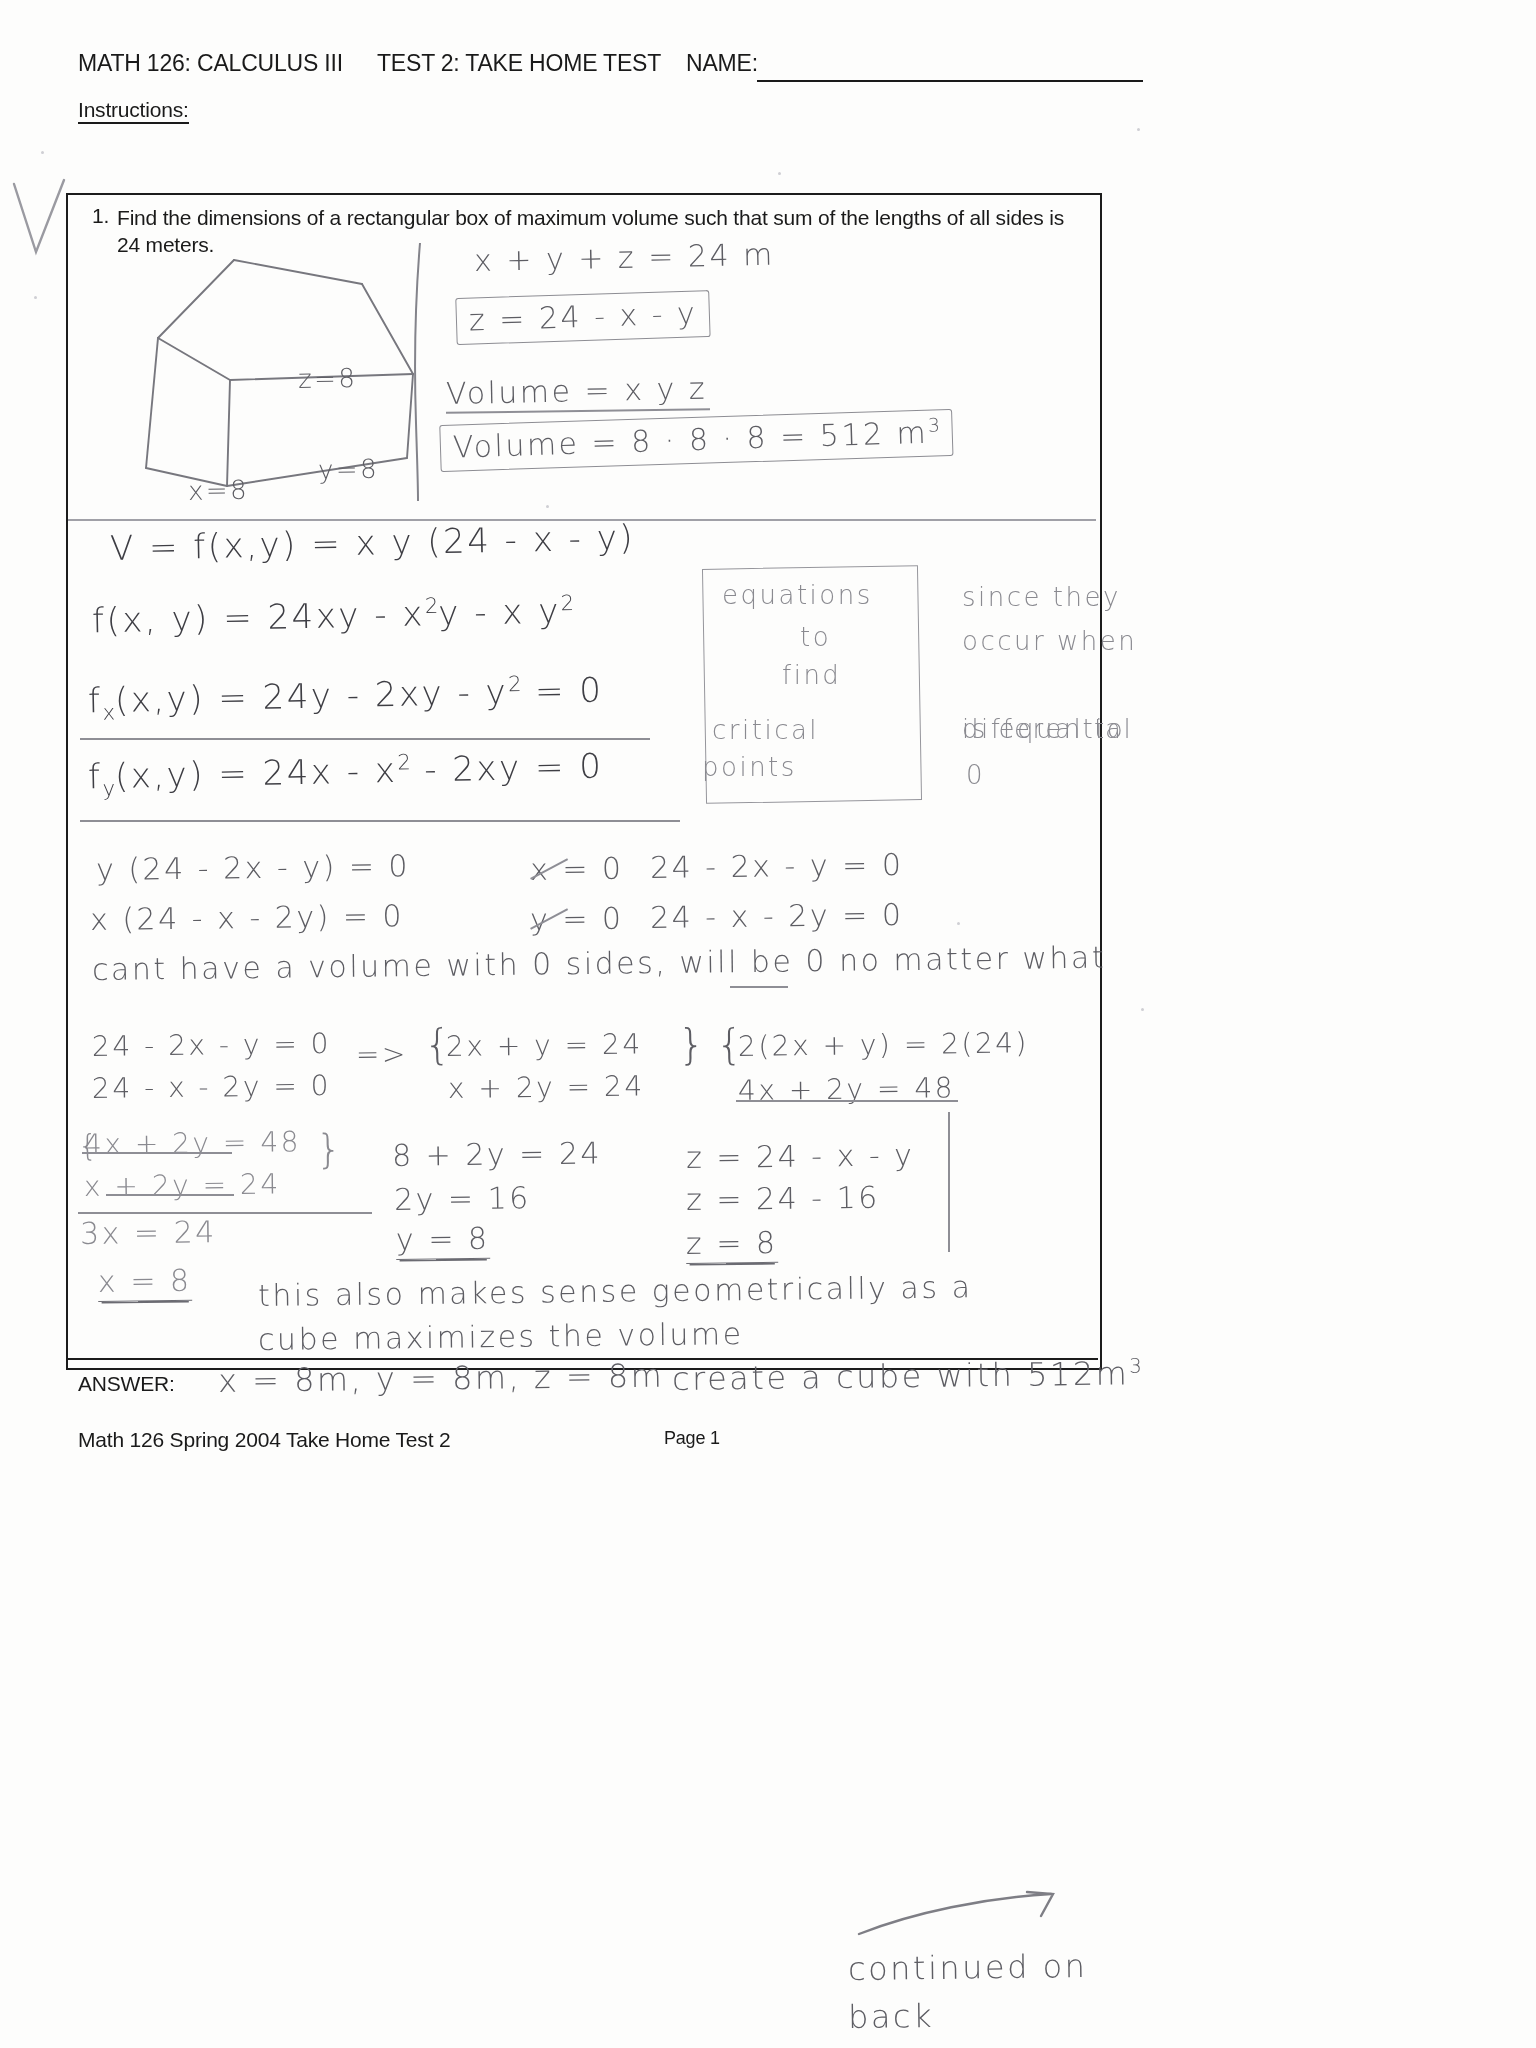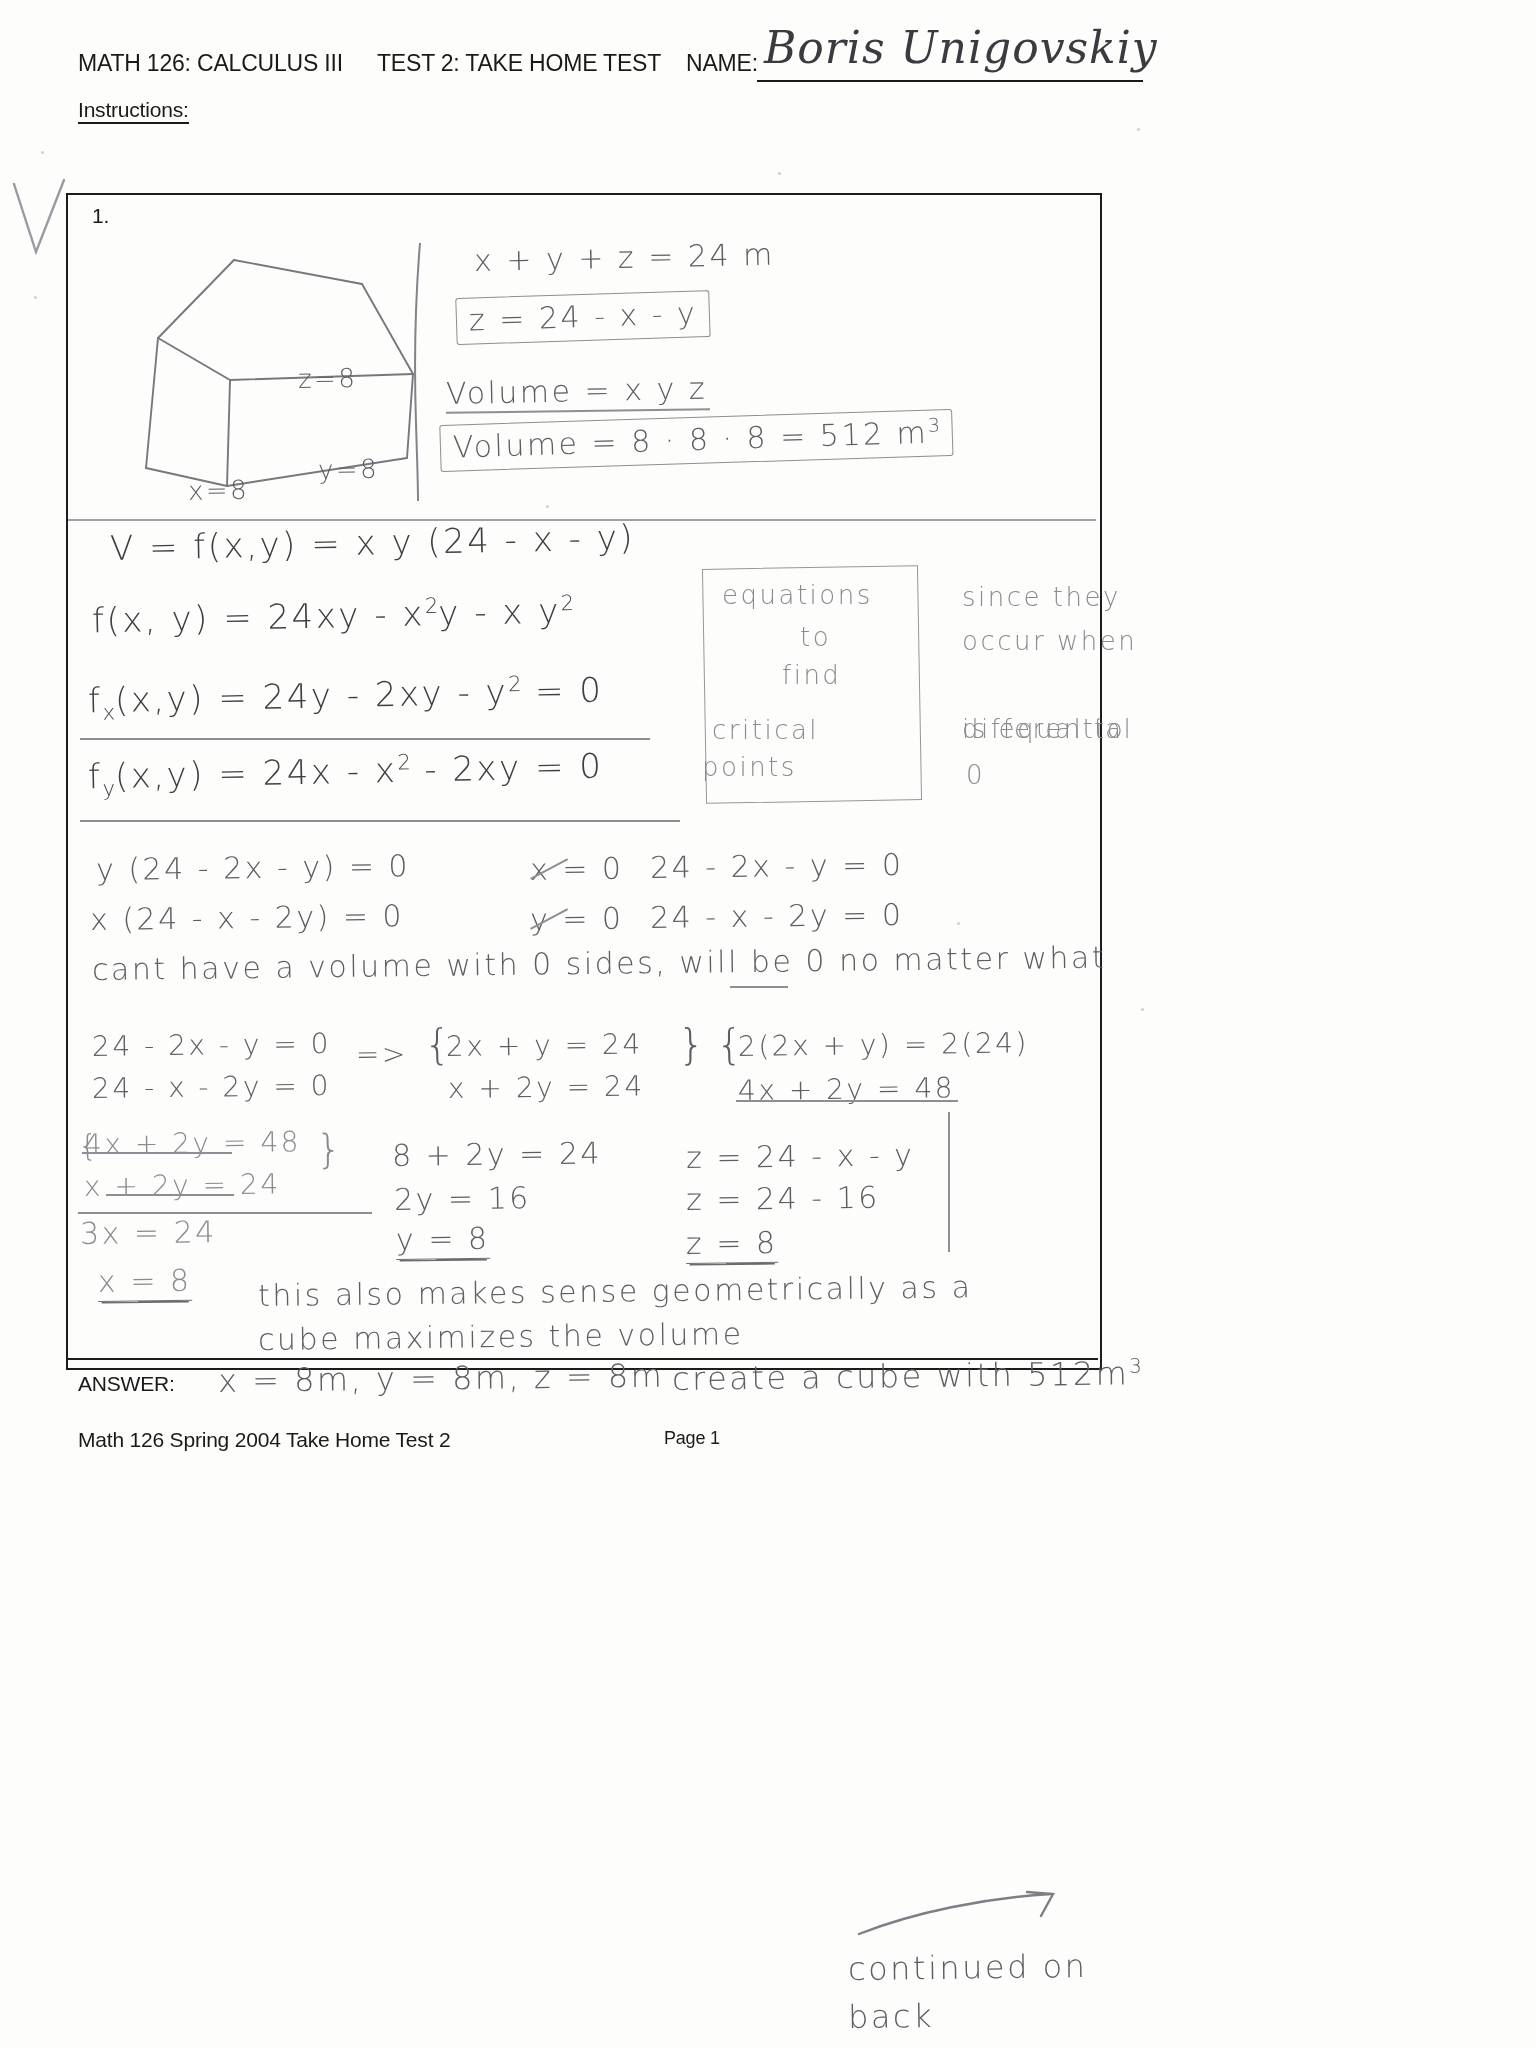--- a/index.html
+++ b/index.html
@@ -150,32 +150,32 @@
 </style>
 </head>
 <body>
 
 <div id="page">
 
   <div class="print" id="hdr-course">MATH 126: CALCULUS III</div>
   <div class="print" id="hdr-test">TEST 2: TAKE HOME TEST</div>
   <div class="print" id="hdr-name">NAME:</div>
   <div id="name-rule"></div>
-  <div class="hw name" style="left:764px; top:22px; font-size:44px;">Boris Unigovskiy</div>
 
   <div class="print" id="instr-label">Instructions:</div>
 
   <div id="checkmark">
     <svg width="60" height="86" viewBox="0 0 60 86">
       <path d="M4 6 L26 74 L54 2" fill="none" stroke="#9a9aa1" stroke-width="2.4" stroke-linecap="round"></path>
     </svg>
   </div>
 
   <div id="qbox"></div>
   <div class="print" id="qnum">1.</div>
+  <div class="print wrap" id="qtext">Find the dimensions of a rectangular box of maximum volume such that sum of the lengths of all sides is 24 meters.</div>
 
   <div id="cube">
     <svg width="290" height="250" viewBox="0 0 290 250">
       <g fill="none" stroke="#77777e" stroke-width="1.9" stroke-linecap="round">
 
         <path d="M108 10 L236 34"></path>
         <path d="M236 34 L287 124"></path>
         <path d="M108 10 L32 88"></path>
         <path d="M32 88 L104 130"></path>
         <path d="M104 130 L287 124"></path>

